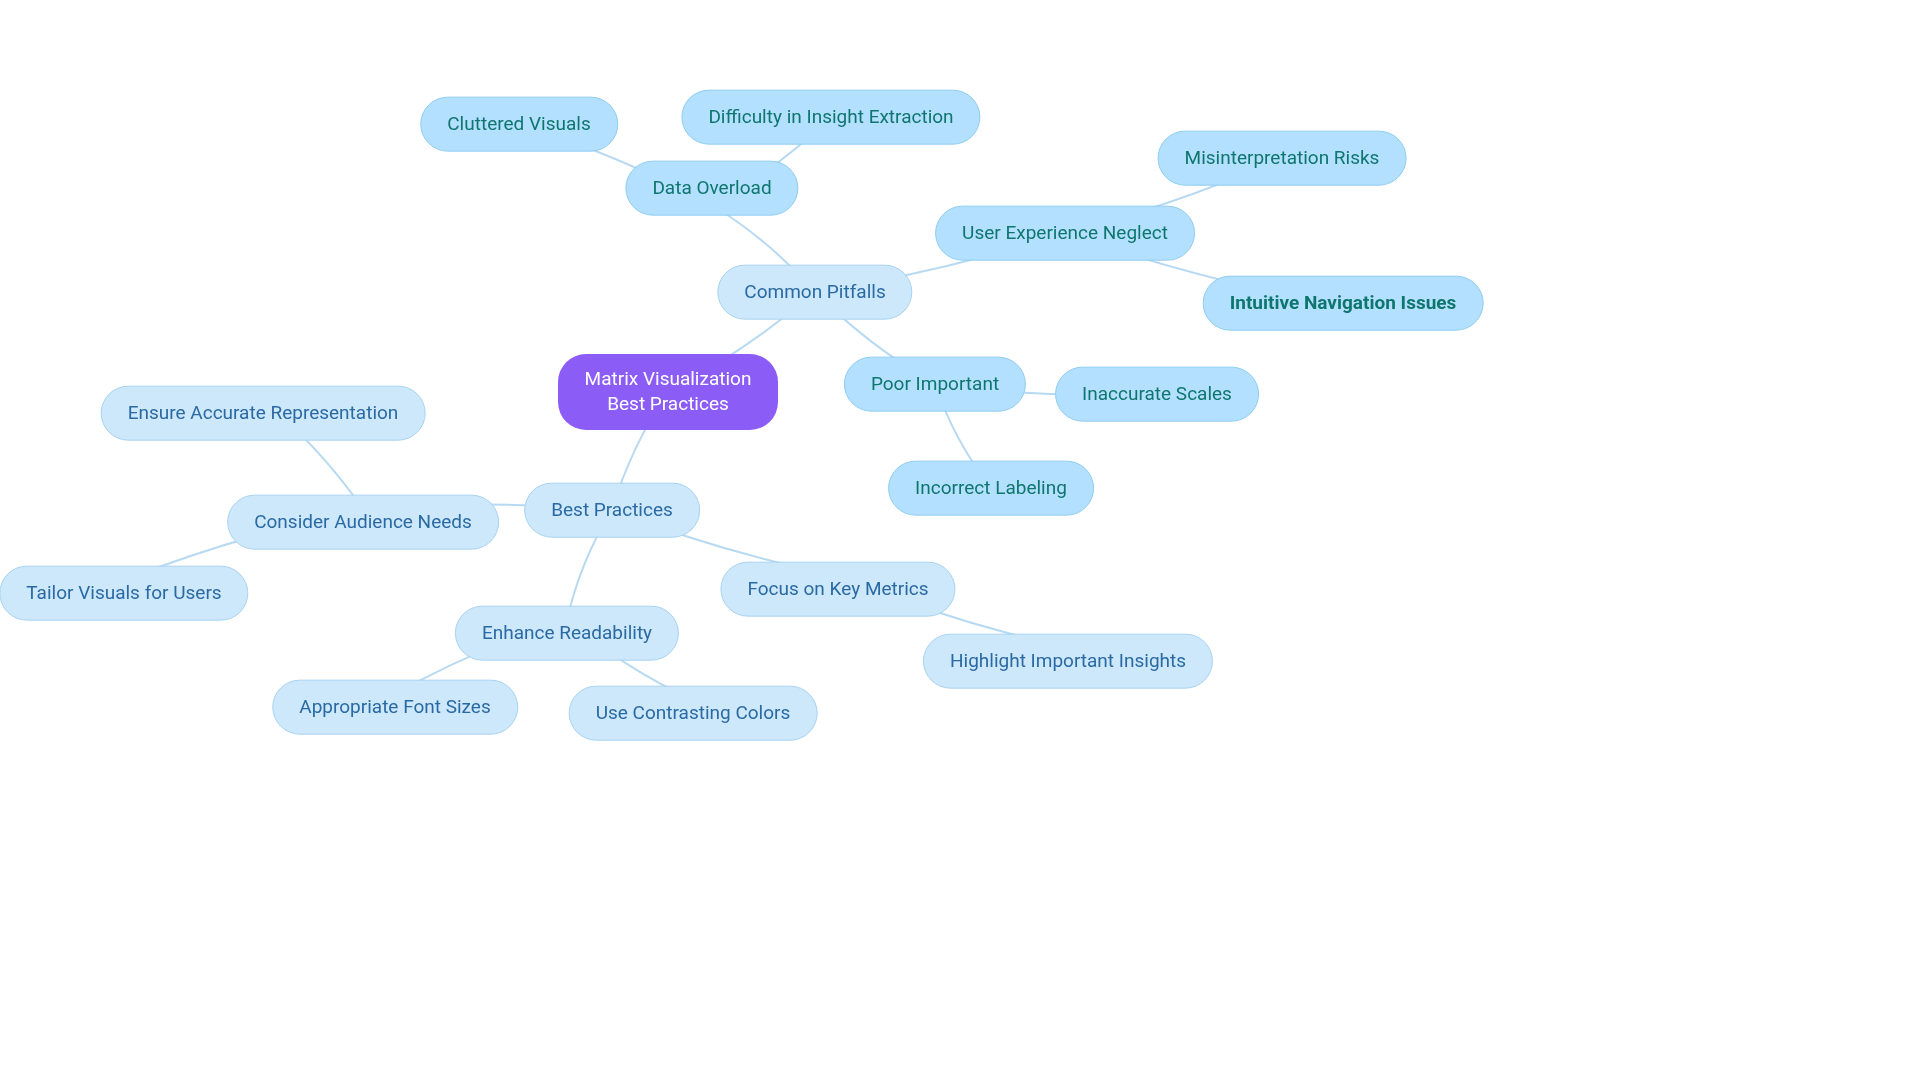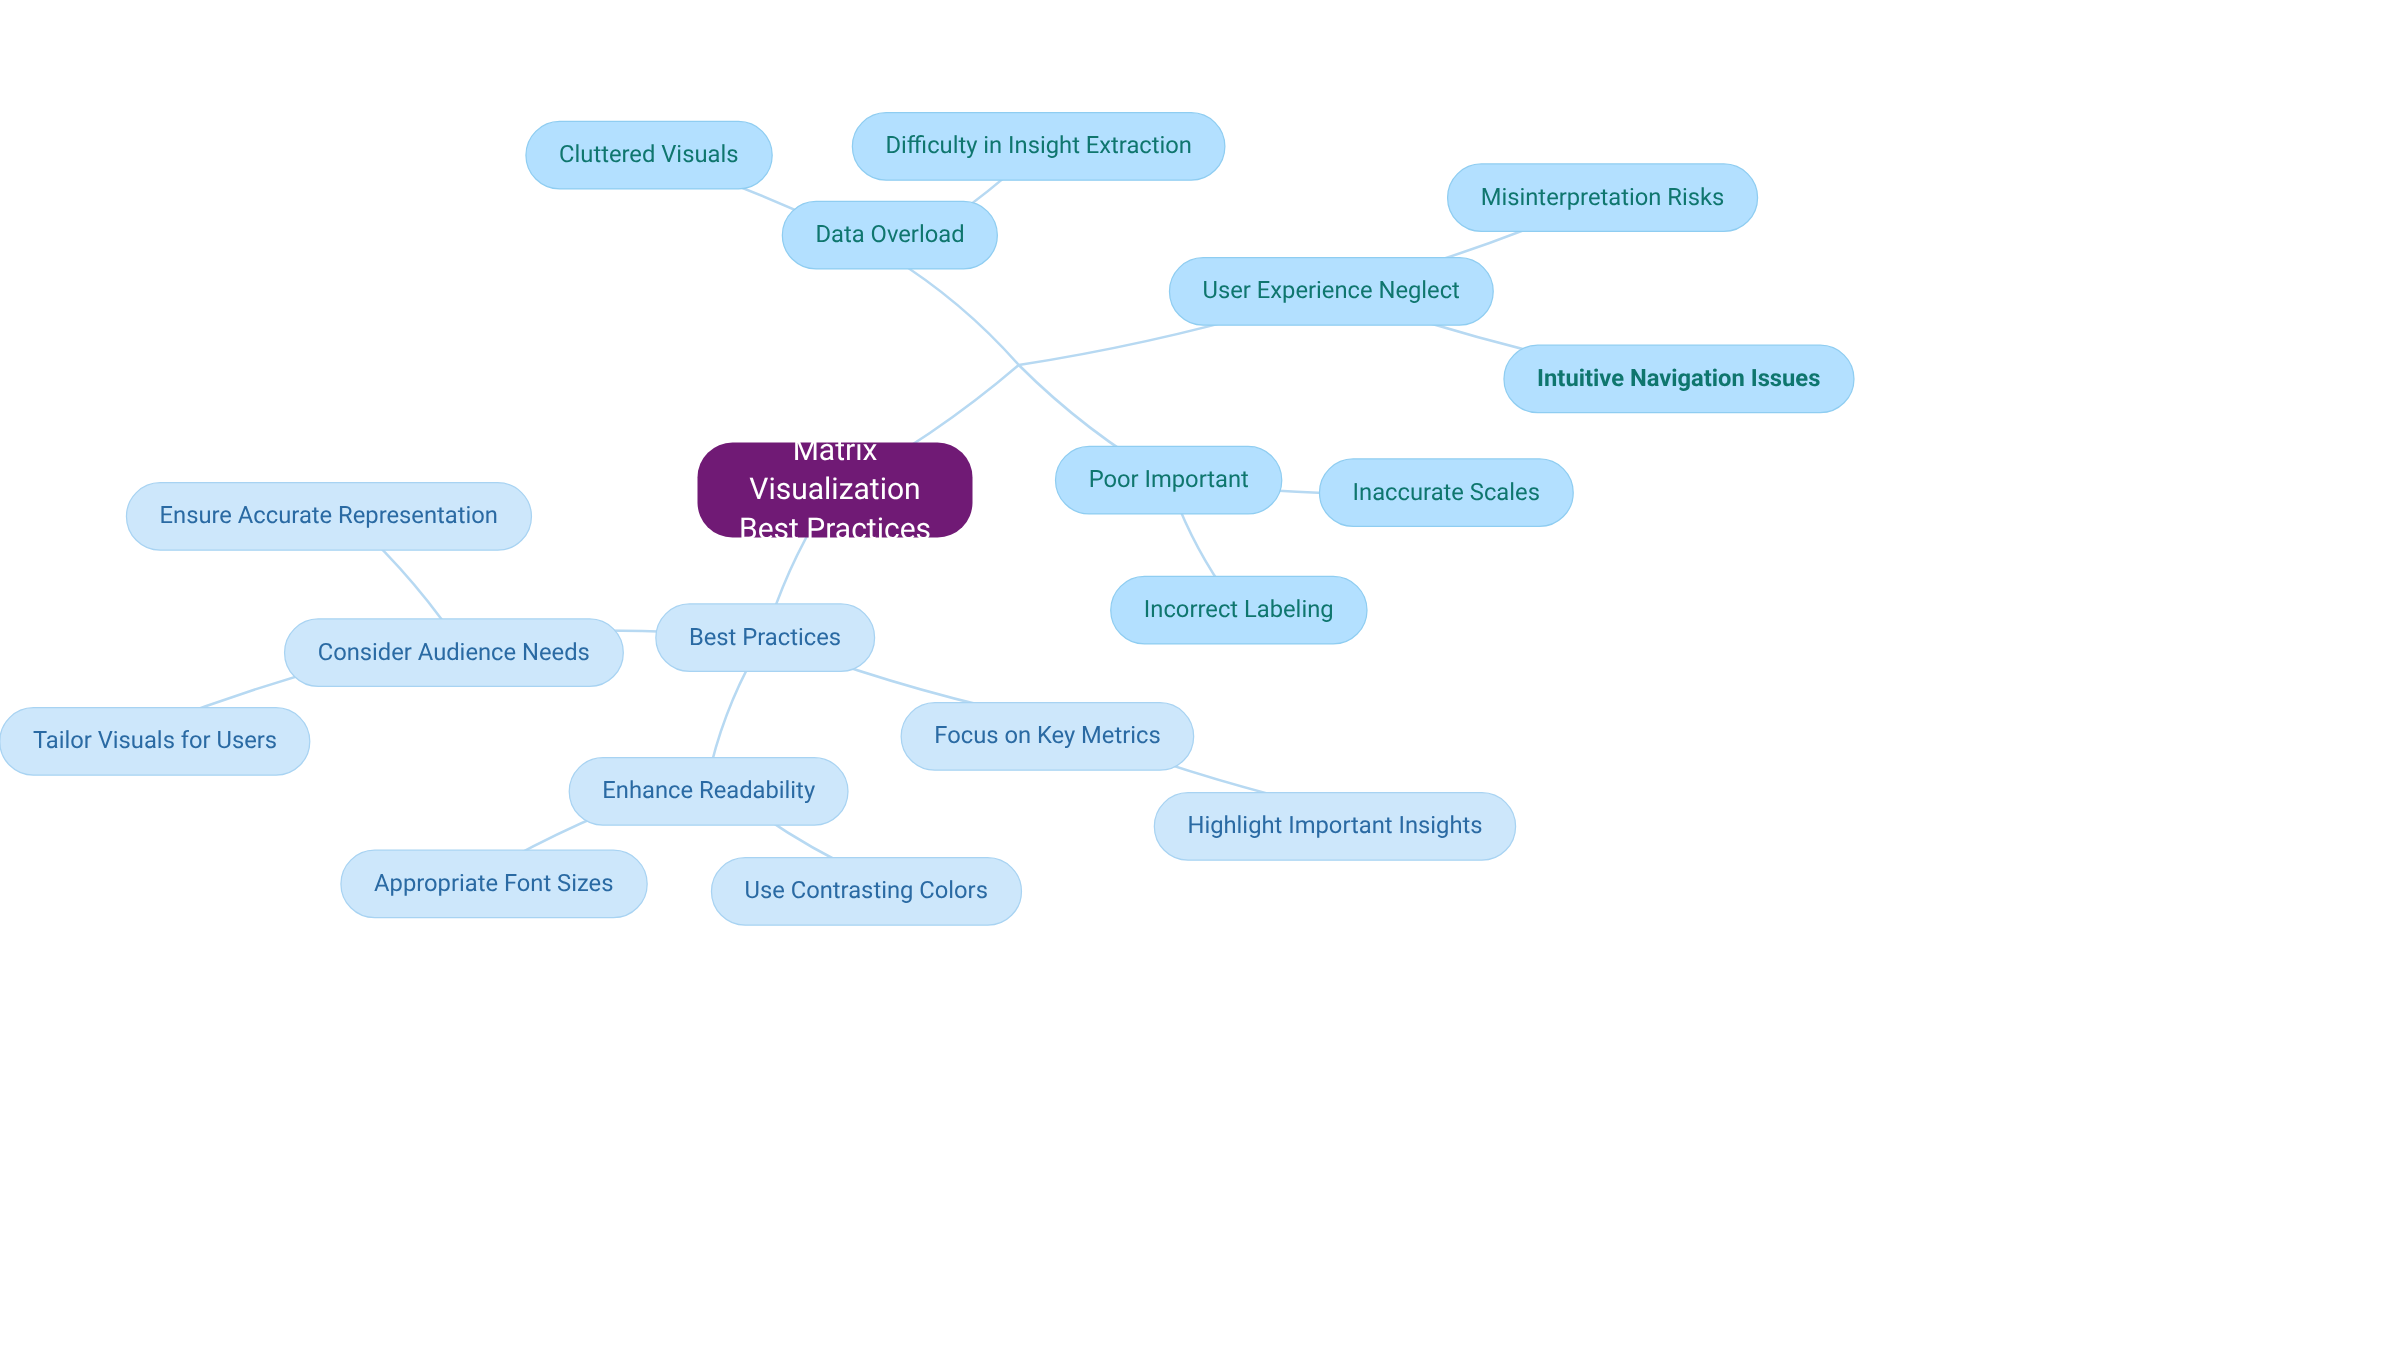--- a/index.html
+++ b/index.html
@@ -32,25 +32,25 @@
     font-size: 19px;
     line-height: 1.3;
     text-align: center;
     transform: translate(-50%, -50%);
     box-sizing: border-box;
     display: flex;
     align-items: center;
     justify-content: center;
   }
   .root {
-    background: #701a75;
+    background: #8b5cf6;
     color: #ffffff;
     width: 220px;
     height: 76px;
-    font-size: 24px;
+    font-size: 19px;
   }
   .branch {
     background: #cde7fb;
     border: 1.5px solid #a8d3f2;
     color: #2a6aa3;
   }
   .leaf {
     background: #b3e0ff;
     border: 1.5px solid #8fcdf1;
     color: #0f766e;
@@ -83,20 +83,21 @@
       <path d="M 612 510 Q 722.196738184254 552.5990480357367 838 576" stroke="#b7d9f2" stroke-width="2" fill="none"></path>
       <path d="M 363 509 Q 320.3687346012026 447.7396930264196 263 400" stroke="#b7d9f2" stroke-width="2" fill="none"></path>
       <path d="M 363 509 Q 240.65228935147704 534.9140444366622 124 580" stroke="#b7d9f2" stroke-width="2" fill="none"></path>
       <path d="M 567 620 Q 477.0479196665832 647.8140835493556 395 694" stroke="#b7d9f2" stroke-width="2" fill="none"></path>
       <path d="M 567 620 Q 624.6399186333473 668.4421281524781 693 700" stroke="#b7d9f2" stroke-width="2" fill="none"></path>
       <path d="M 838 576 Q 950.0125252863106 621.5433220020634 1068 648" stroke="#b7d9f2" stroke-width="2" fill="none"></path>
     </svg>
 
   <div class="node root" style="left: 668px; top: 392px;">Matrix Visualization Best Practices</div>
 
+  <div class="node branch" style="left: 815px; top: 292px;">Common Pitfalls</div>
   <div class="node leaf" style="left: 712px; top: 188px;">Data Overload</div>
   <div class="node leaf" style="left: 519px; top: 124px;">Cluttered Visuals</div>
   <div class="node leaf" style="left: 831px; top: 117px;">Difficulty in Insight Extraction</div>
 
   <div class="node leaf" style="left: 1065px; top: 233px;">User Experience Neglect</div>
   <div class="node leaf" style="left: 1282px; top: 158px;">Misinterpretation Risks</div>
   <div class="node leaf" style="left: 1343px; top: 303px; font-weight: bold;">Intuitive Navigation Issues</div>
 
   <div class="node leaf" style="left: 935px; top: 384px;">Poor Important</div>
   <div class="node leaf" style="left: 1157px; top: 394px;">Inaccurate Scales</div>

